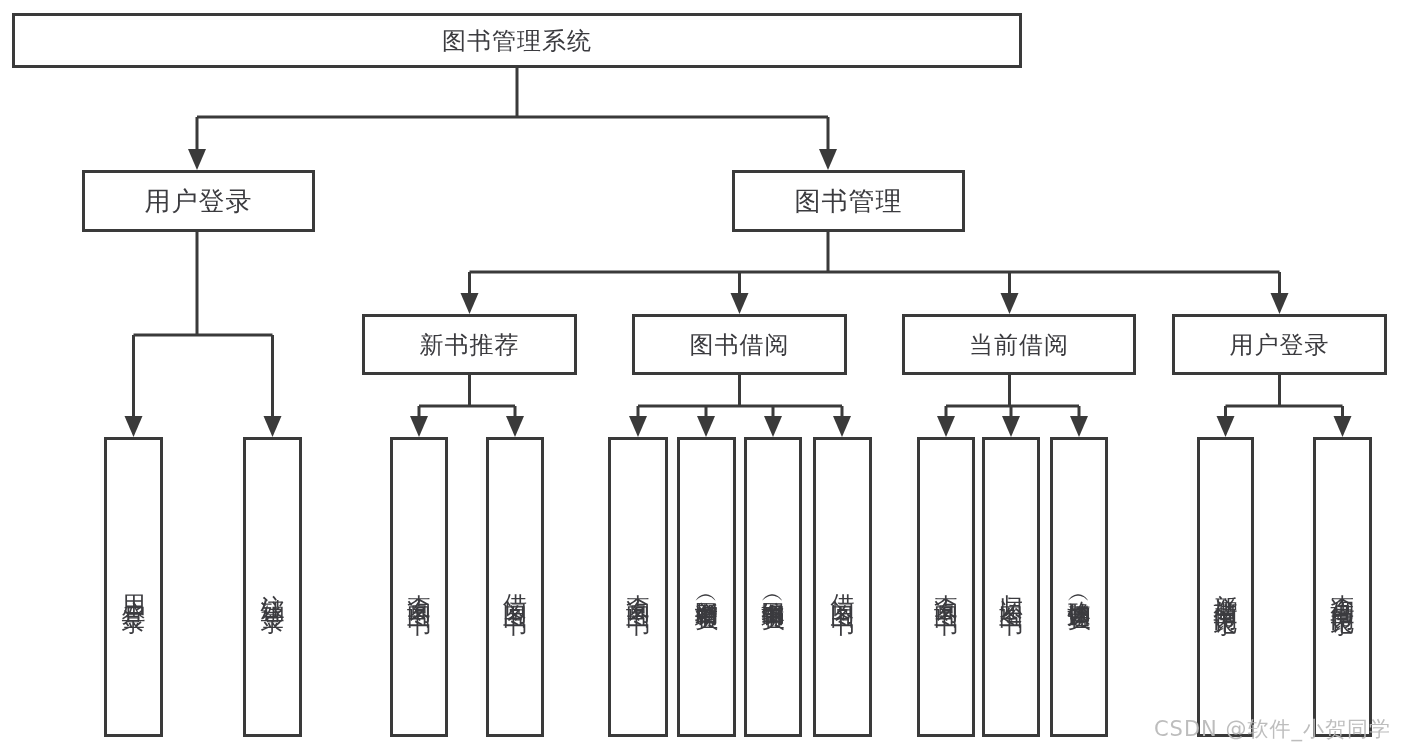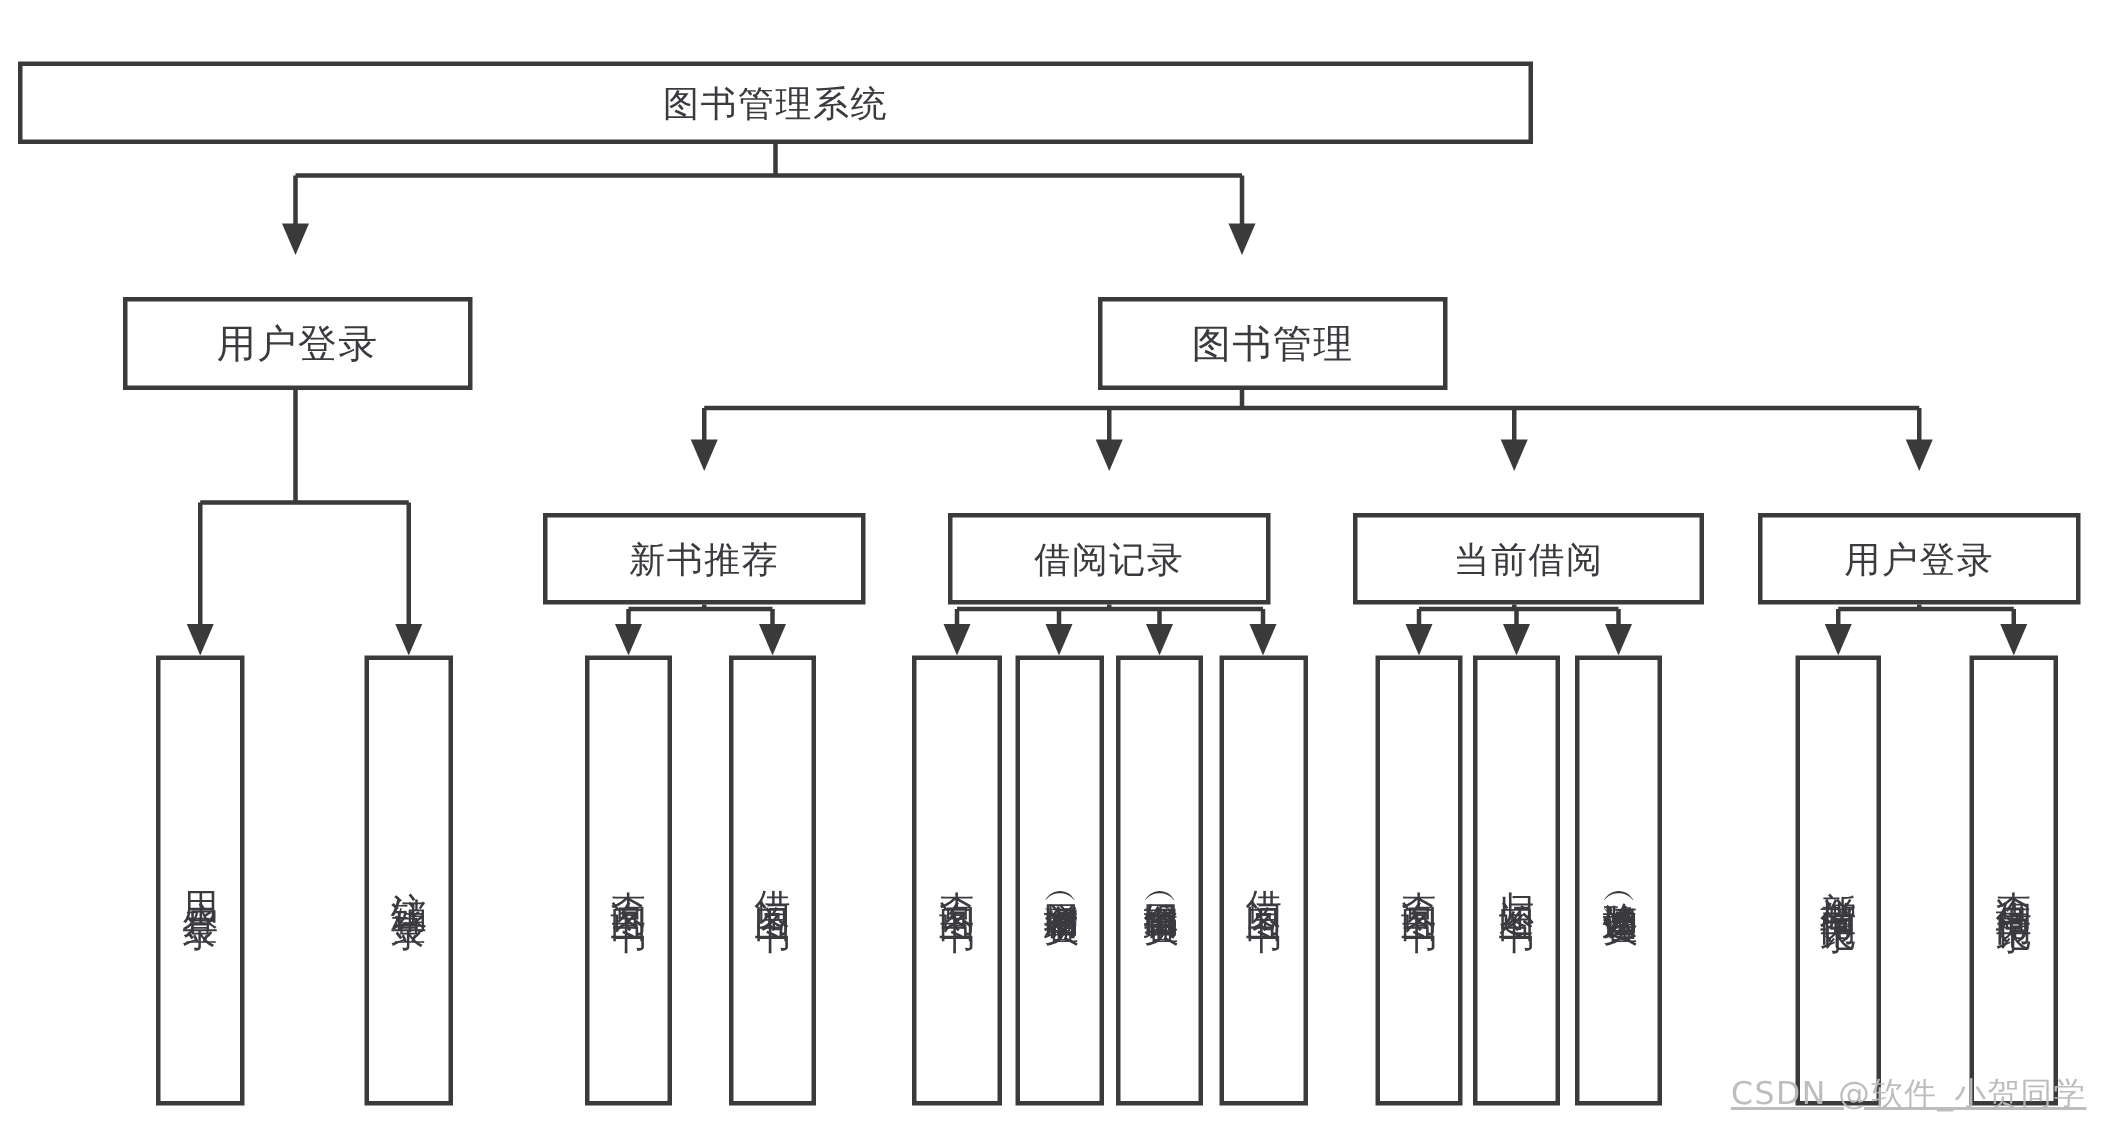--- a/index.html
+++ b/index.html
@@ -20,21 +20,21 @@
   .box {
     position: absolute;
     box-sizing: border-box;
     border: 3px solid #3a3a3a;
     background: #ffffff;
     display: flex;
     align-items: center;
     justify-content: center;
     text-align: center;
   }
-  .box.h { font-size: 24px; letter-spacing: 1px; margin-top: 28px; }
+  .box.h { font-size: 24px; letter-spacing: 1px; }
   .box.h.l2 { font-size: 26px; }
   .box.v { font-size: 24px; }
   .vtext {
     writing-mode: vertical-rl;
     text-orientation: mixed;
     letter-spacing: 6px;
     line-height: 1;
     white-space: nowrap;
   }
   .vtext.med  { letter-spacing: 4px; }
@@ -63,21 +63,20 @@
   #leaf-br-query    { left: 1313px; width: 59px; }
   #watermark {
     position: absolute;
     right: 14px;
     bottom: 4px;
     font-size: 21px;
     color: rgba(185, 185, 185, 0.95);
     letter-spacing: 1px;
     z-index: 5;
     pointer-events: none;
-    text-decoration: underline;
   }
 </style>
 </head>
 <body>
 
 <div id="stage">
 
   <svg id="connectors" viewBox="0 0 1405 747" xmlns="http://www.w3.org/2000/svg">
     <path fill="none" stroke="#3a3a3a" stroke-width="3" d="M517 68 V117 M197 117 H828 M197 117 V152 M828 117 V152
              M197 231 V335 M133.5 335 H272.5 M133.5 335 V419 M272.5 335 V419
@@ -117,21 +116,21 @@
     <span>用户登录</span>
   </div>
   <div class="box h l2" id="node-book-mgmt">
     <span>图书管理</span>
   </div>
 
   <div class="box h" id="node-new-books">
     <span>新书推荐</span>
   </div>
   <div class="box h" id="node-book-borrow">
-    <span>借阅记录</span>
+    <span>图书借阅</span>
   </div>
   <div class="box h" id="node-cur-borrow">
     <span>当前借阅</span>
   </div>
   <div class="box h" id="node-records">
     <span>用户登录</span>
   </div>
 
   <div class="box v leaf" id="leaf-ul-login">
     <span class="vtext">用户登录</span>

